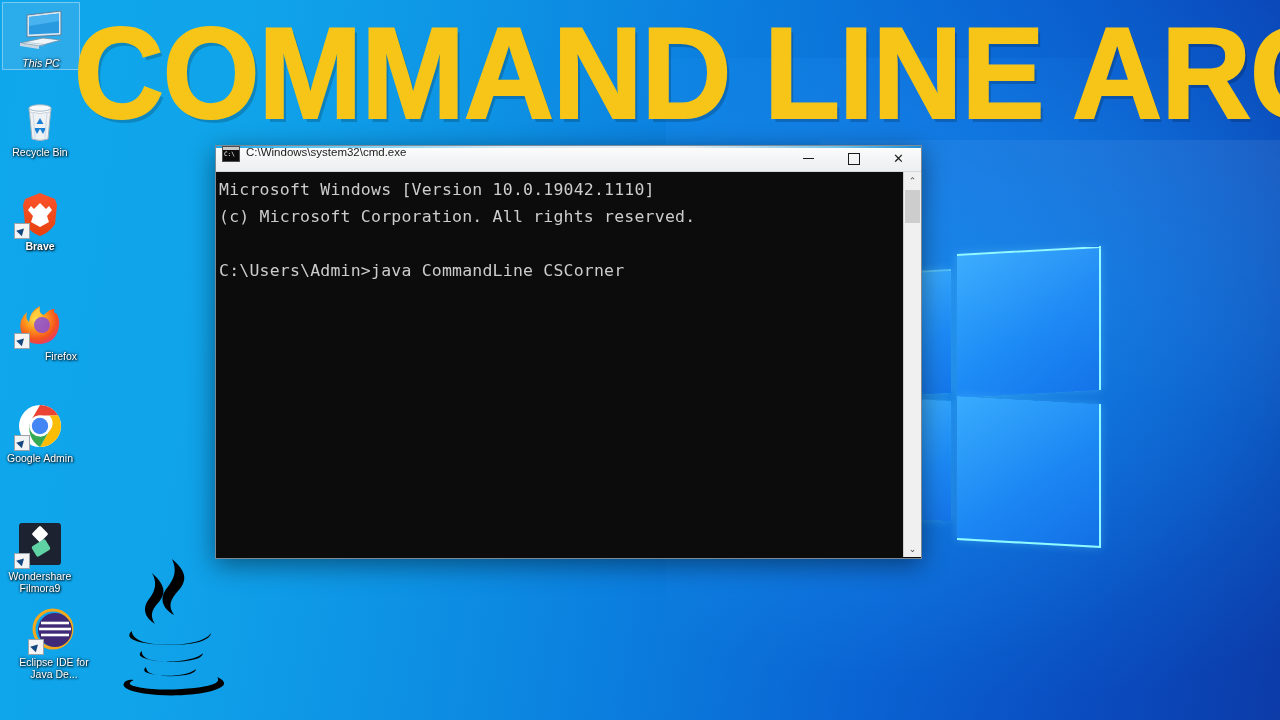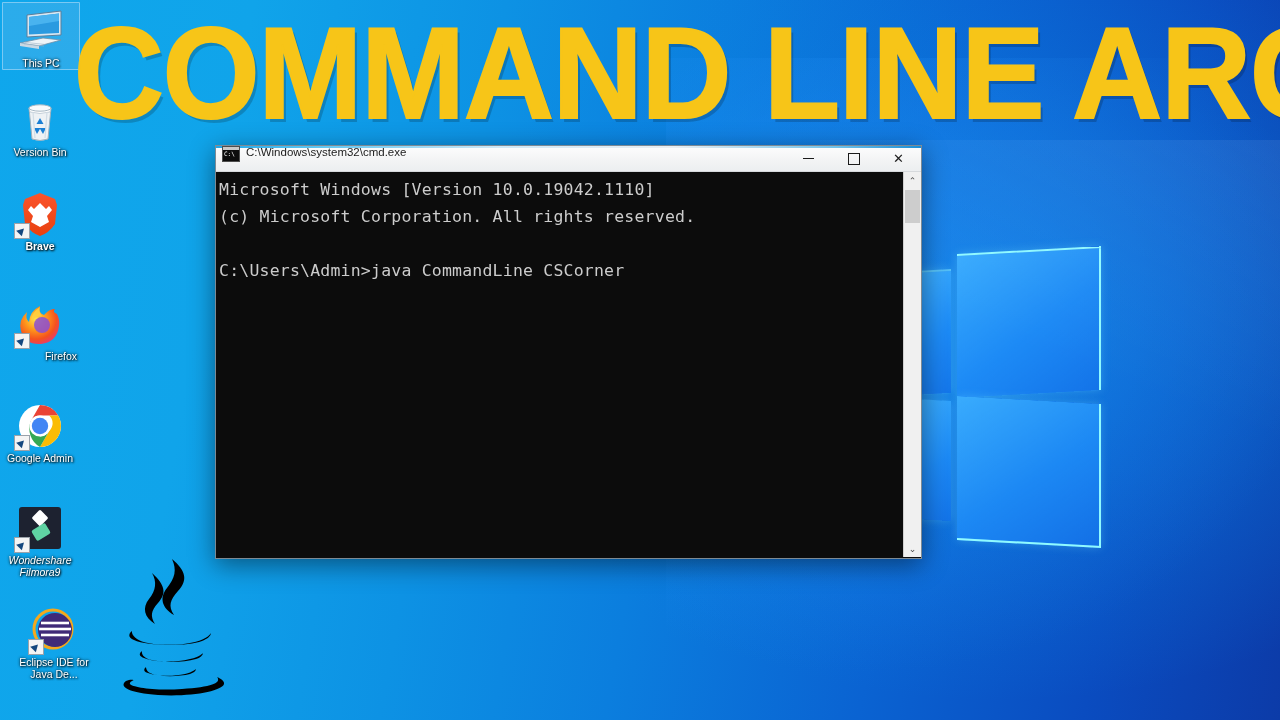--- a/index.html
+++ b/index.html
@@ -255,21 +255,21 @@
       <div class="pane tl"></div>
       <div class="pane tr"></div>
       <div class="pane bl"></div>
       <div class="pane br"></div>
     </div>
     <div class="wp-sheen"></div>
   </div>
 
   <div class="icon-col">
 
-    <div class="desk-icon selected" style="top:2px;">
+    <div class="desk-icon selected" style="top:2px;font-style:italic;">
       <div class="glyph">
         <svg viewBox="0 0 48 48" width="48" height="48">
           <polygon points="10,8 44,4 44,28 10,30" fill="#d8e7f2" stroke="#5b7f9c" stroke-width="1"></polygon>
           <polygon points="12,10 42,6.5 42,26 12,27.5" fill="#2a9ae0"></polygon>
           <polygon points="12,10 42,6.5 42,14 12,19" fill="#49b3ef"></polygon>
           <polygon points="3,36 26,31 44,33 22,39" fill="#eef4f8" stroke="#6f8fa8" stroke-width="0.8"></polygon>
           <polygon points="3,36 22,39 22,42 3,39" fill="#c9d8e3"></polygon>
           <g stroke="#9fb4c4" stroke-width="0.6">
             <line x1="8" y1="35.4" x2="28" y2="37.4"></line>
             <line x1="7" y1="37" x2="27" y2="39"></line>
@@ -287,21 +287,21 @@
           <ellipse cx="24" cy="12" rx="11" ry="3.2" fill="#f7fafc" stroke="#a8b8c4" stroke-width="1"></ellipse>
           <g fill="#1a7fd4">
             <polygon points="24,22 27.5,28 20.5,28"></polygon>
             <polygon points="18,32 24.5,32 21,38"></polygon>
             <polygon points="30,32 23.5,32 27,38"></polygon>
           </g>
           <path d="M17 16 L19 42" stroke="#d2dde6" stroke-width="1.2" fill="none"></path>
           <path d="M31 16 L29 42" stroke="#d2dde6" stroke-width="1.2" fill="none"></path>
         </svg>
       </div>
-      <div class="label">Version Bin</div>
+      <div class="label">Recycle Bin</div>
     </div>
 
     <div class="desk-icon" style="top:186px;font-weight:bold;">
       <div class="glyph">
         <svg viewBox="0 0 48 48" width="48" height="48">
           <defs>
             <linearGradient id="bg1" x1="0" y1="0" x2="0" y2="1">
               <stop offset="0%" stop-color="#fb542b"></stop>
               <stop offset="100%" stop-color="#e8410f"></stop>
             </linearGradient>
@@ -342,21 +342,21 @@
           <path d="M42.2 13.6 A21 21 0 0 1 24 45 L33.2 29 A10.4 10.4 0 0 0 33.2 13.6 Z" fill="#fbbc05"></path>
           <path d="M24 45 A21 21 0 0 1 14.8 19 L24 34.4 A10.4 10.4 0 0 0 33.2 29 Z" fill="#34a853"></path>
           <circle cx="24" cy="24" r="10.6" fill="#ffffff"></circle>
           <circle cx="24" cy="24" r="8.2" fill="#4285f4"></circle>
         </svg>
         <div class="shortcut-arrow"></div>
       </div>
       <div class="label">Google Admin</div>
     </div>
 
-    <div class="desk-icon" style="top:500px;font-style:italic;">
+    <div class="desk-icon" style="top:516px;">
       <div class="glyph">
         <svg viewBox="0 0 48 48" width="48" height="48">
           <rect x="3" y="3" width="42" height="42" rx="3" fill="#1d2230"></rect>
           <rect x="18" y="8" width="12" height="12" rx="1.5" fill="#ffffff" transform="rotate(45 24 14)"></rect>
           <rect x="17" y="22" width="16" height="12" rx="2" fill="#5fd3a3" transform="rotate(-32 25 28)"></rect>
         </svg>
         <div class="shortcut-arrow"></div>
       </div>
       <div class="label">Wondershare Filmora9</div>
     </div>

